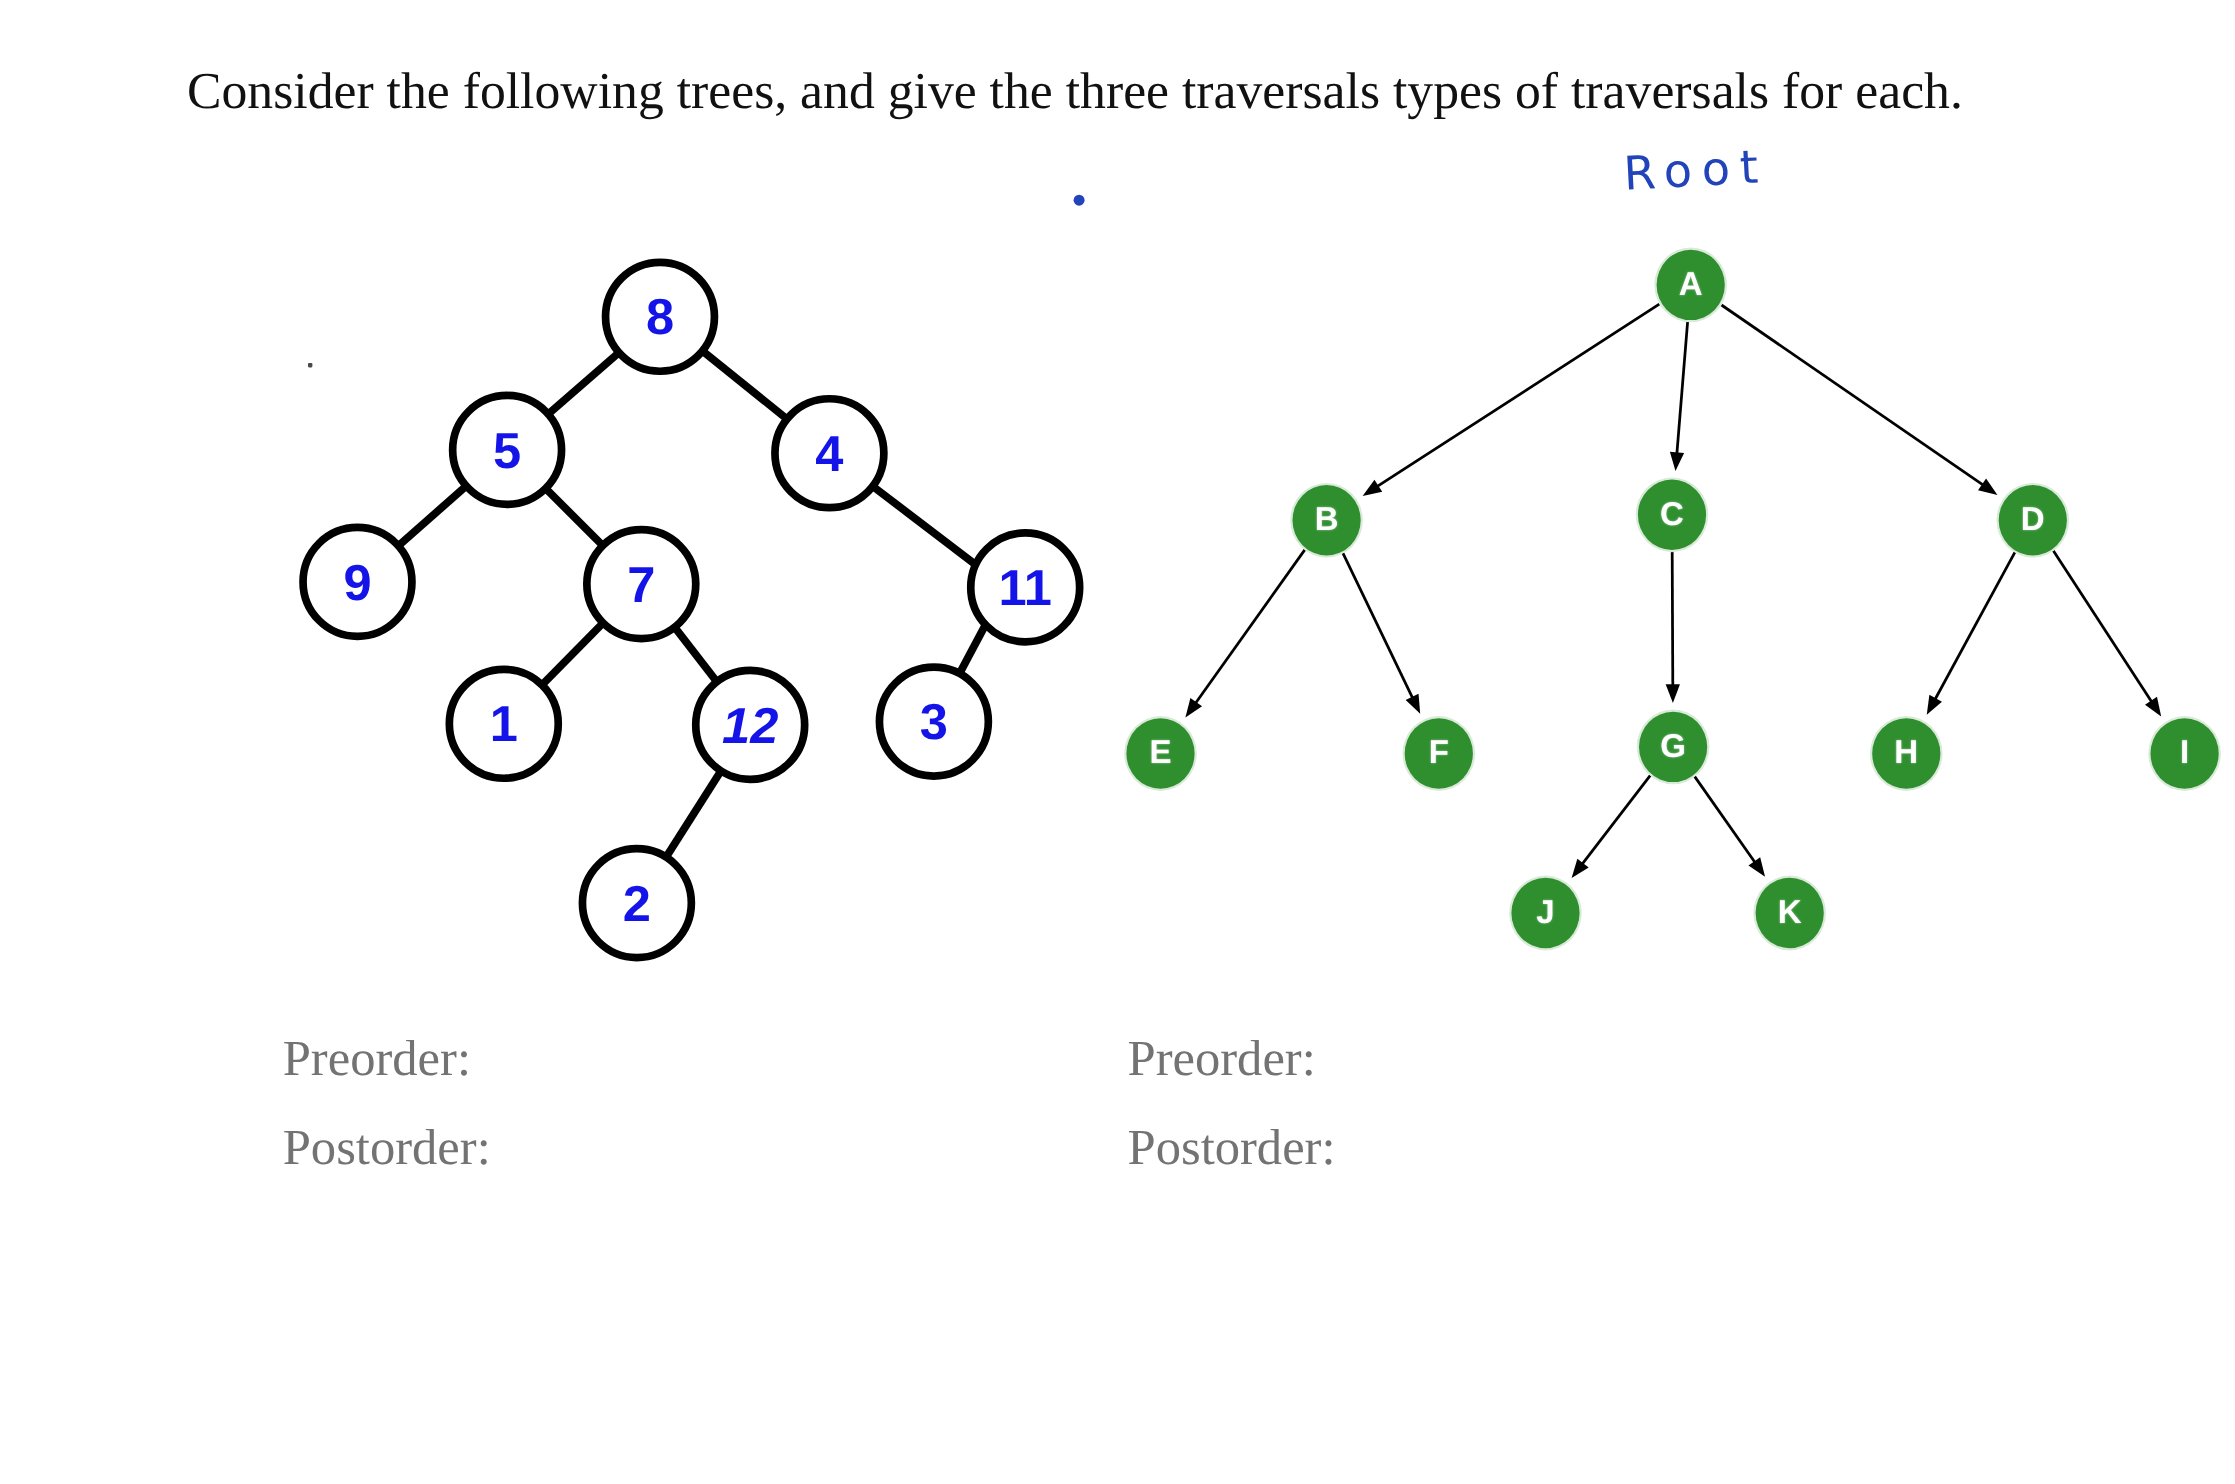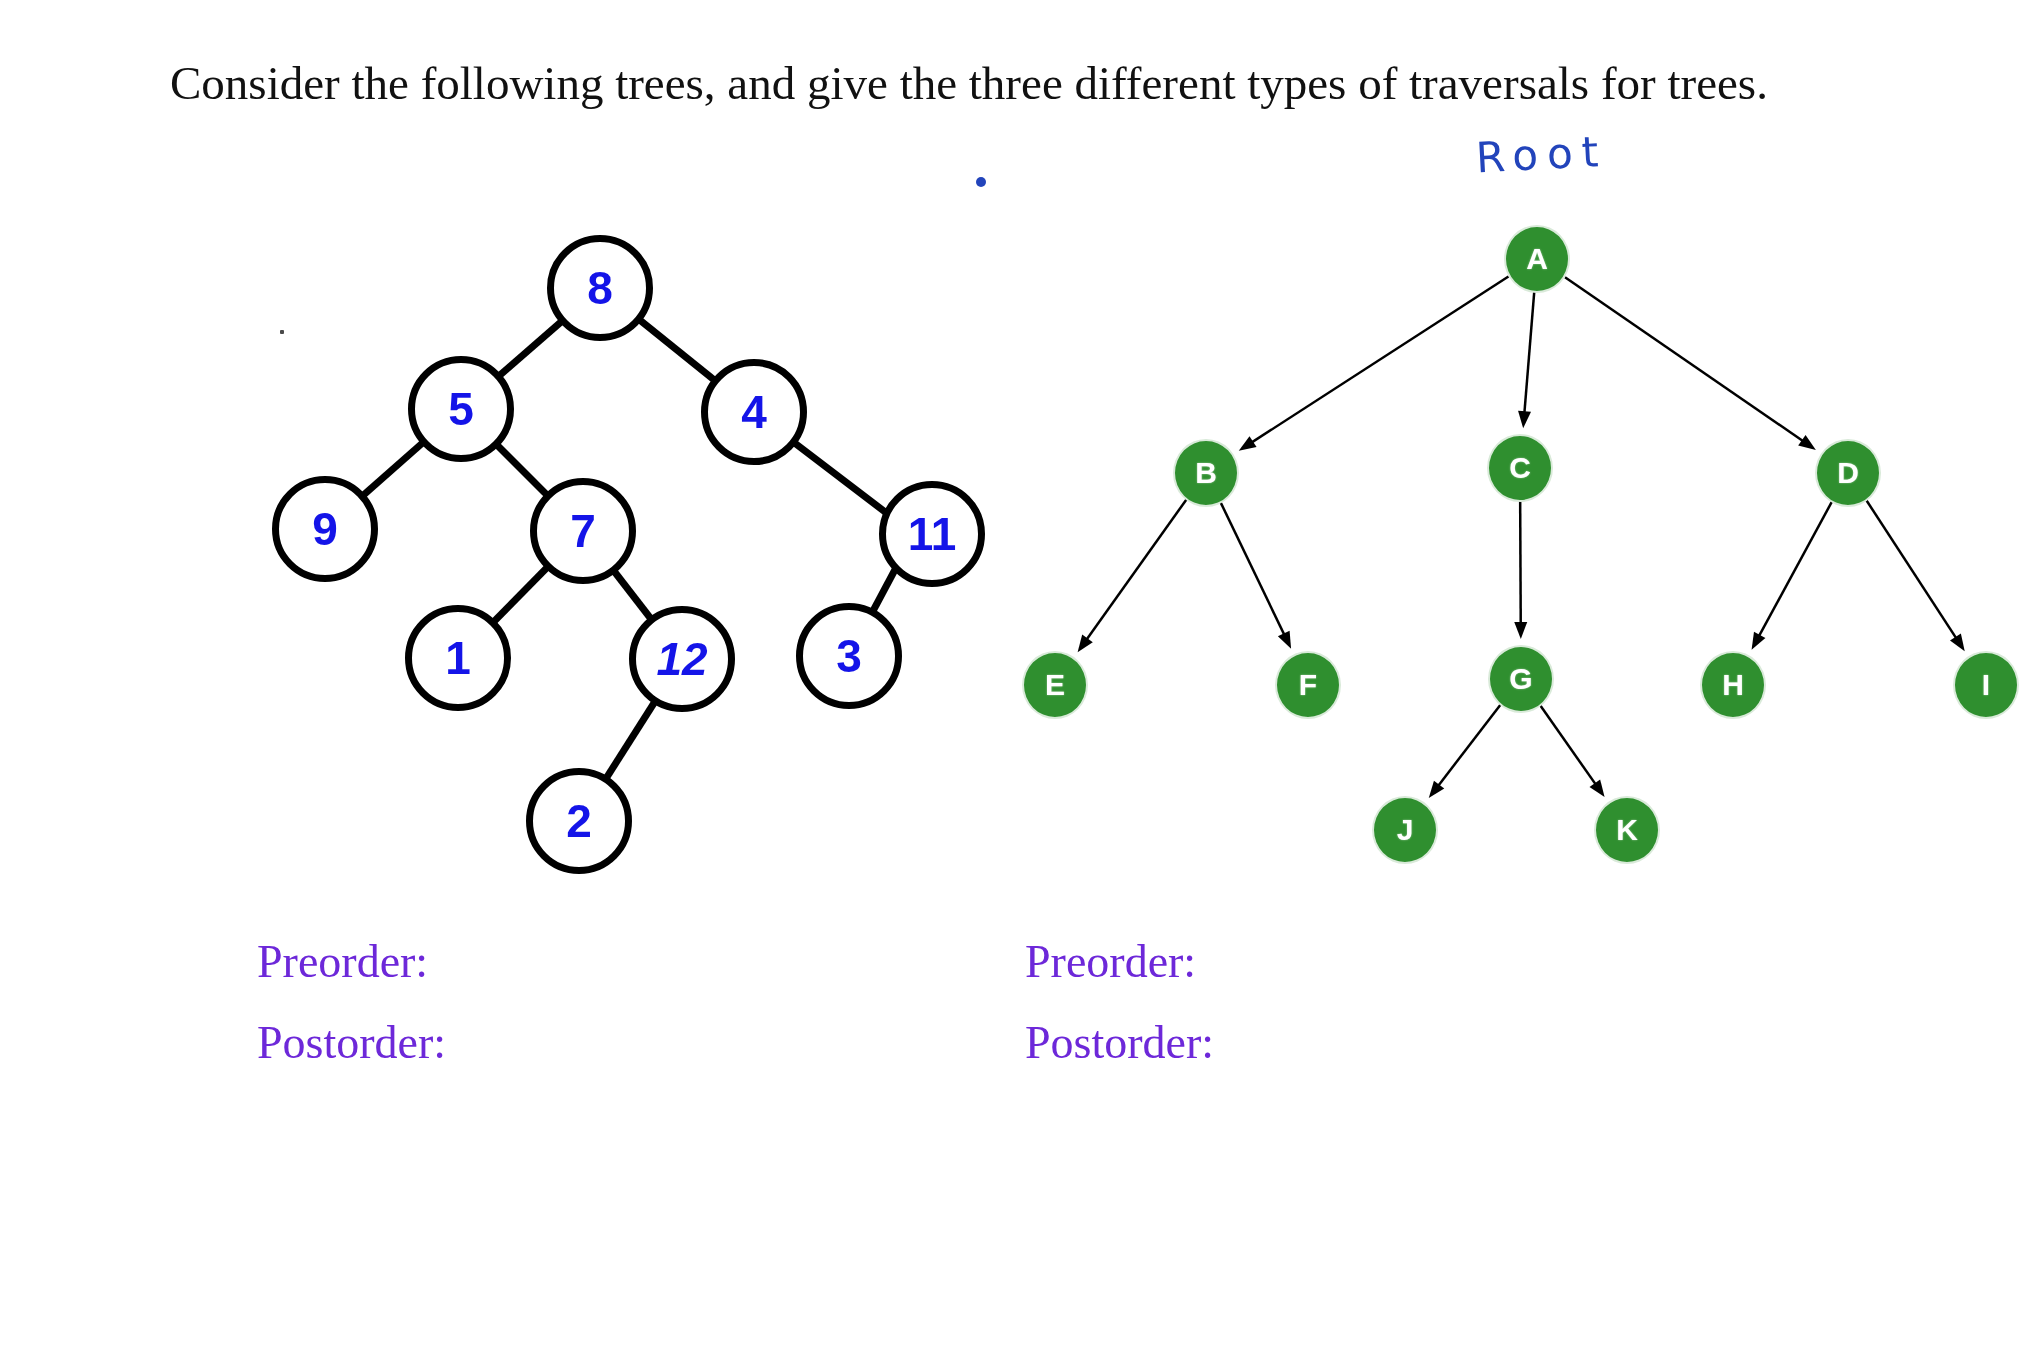--- a/index.html
+++ b/index.html
@@ -26,37 +26,37 @@
     width:66px;height:68px;background:#2f8f2f;border:2px solid #d9ead9;
     color:#ffffff;font-size:30px;text-shadow:0 0 2px rgba(255,255,255,.55);
   }
   .root-note{
     position:absolute;left:1476px;top:130px;z-index:2;
     color:#2244bb;font-family:"DejaVu Sans", sans-serif;
     font-size:42px;letter-spacing:9px;transform:rotate(-3deg);
     white-space:nowrap;
   }
   .answer-label{
-    position:absolute;z-index:2;font-size:46px;color:#6d28d9;white-space:nowrap;
+    position:absolute;z-index:2;font-size:46px;color:#737373;white-space:nowrap;
   }
   .ink-dot{
     position:absolute;z-index:2;width:10px;height:10px;border-radius:50%;
     background:#2244bb;
   }
   .stray-dot{
     position:absolute;z-index:2;width:4px;height:4px;border-radius:1px;
     background:#4a4a4a;
   }
 </style>
 </head>
 <body>
 
 <div class="canvas">
 
-  <div class="page-title">Consider the following trees, and give the three different types of traversals for trees.</div>
+  <div class="page-title">Consider the following trees, and give the three traversals types of traversals for each.</div>
 
   <svg id="edge-layer" width="2032" height="1349" viewBox="0 0 2032 1349">
       <line x1="600" y1="288" x2="461" y2="409" stroke="#000000" stroke-width="7"></line>
       <line x1="600" y1="288" x2="754" y2="412" stroke="#000000" stroke-width="7"></line>
       <line x1="461" y1="409" x2="325" y2="529" stroke="#000000" stroke-width="7"></line>
       <line x1="461" y1="409" x2="583" y2="531" stroke="#000000" stroke-width="7"></line>
       <line x1="754" y1="412" x2="914" y2="534" stroke="#000000" stroke-width="7"></line>
       <line x1="583" y1="531" x2="458" y2="658" stroke="#000000" stroke-width="7"></line>
       <line x1="583" y1="531" x2="682" y2="659" stroke="#000000" stroke-width="7"></line>
       <line x1="914" y1="534" x2="849" y2="656" stroke="#000000" stroke-width="7"></line>

